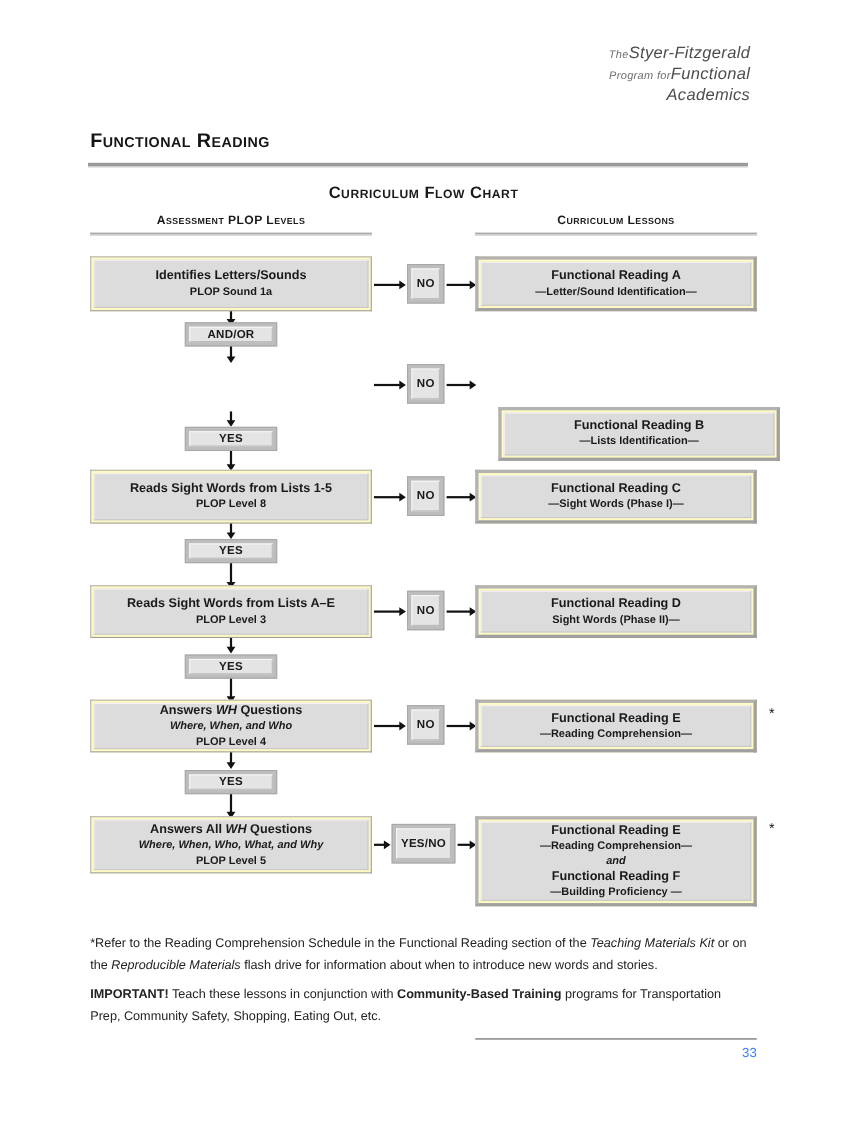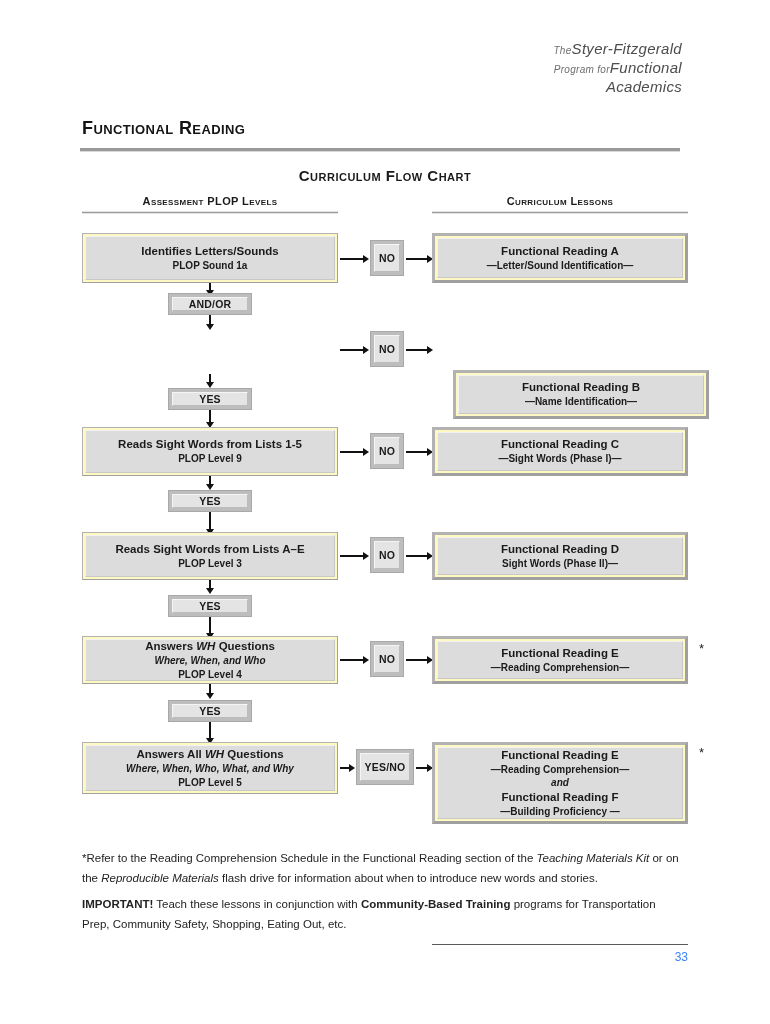--- a/index.html
+++ b/index.html
@@ -304,42 +304,42 @@
   </div>
 
   <div class="arrow-right" style="left:406px; top:349px; width:28px;">
     <div class="shaft" style="width:22px;"></div>
       <div class="head" style="left:21px;"></div>
   </div>
 
   <div class="fbox thick" style="left:453px; top:325px; width:256px; height:49px;margin-top:45px;">
     <div class="inner">
       <div class="l1">Functional Reading B</div>
-      <div class="l2">—Name Identification—</div>
+      <div class="l2">—Lists Identification—</div>
     </div>
   </div>
 
   <div class="arrow-down" style="left:210px; top:374px;">
     <div class="shaft" style="height:9px;"></div>
       <div class="head" style="top:8px;"></div>
   </div>
 
   <div class="cbox" style="left:168px; top:388px; width:84px; height:22px;">
     <div class="inner">YES</div>
   </div>
 
   <div class="arrow-down" style="left:210px; top:410px;">
     <div class="shaft" style="height:13px;"></div>
       <div class="head" style="top:12px;"></div>
   </div>
 
   <div class="fbox" style="left:82px; top:427px; width:256px; height:49px;">
     <div class="inner">
       <div class="l1">Reads Sight Words from Lists 1-5</div>
-      <div class="l2">PLOP Level 9</div>
+      <div class="l2">PLOP Level 8</div>
     </div>
   </div>
 
   <div class="arrow-right" style="left:340px; top:451px; width:30px;">
     <div class="shaft" style="width:24px;"></div>
       <div class="head" style="left:23px;"></div>
   </div>
 
   <div class="cbox" style="left:370px; top:433px; width:34px; height:36px;">
     <div class="inner">NO</div>

